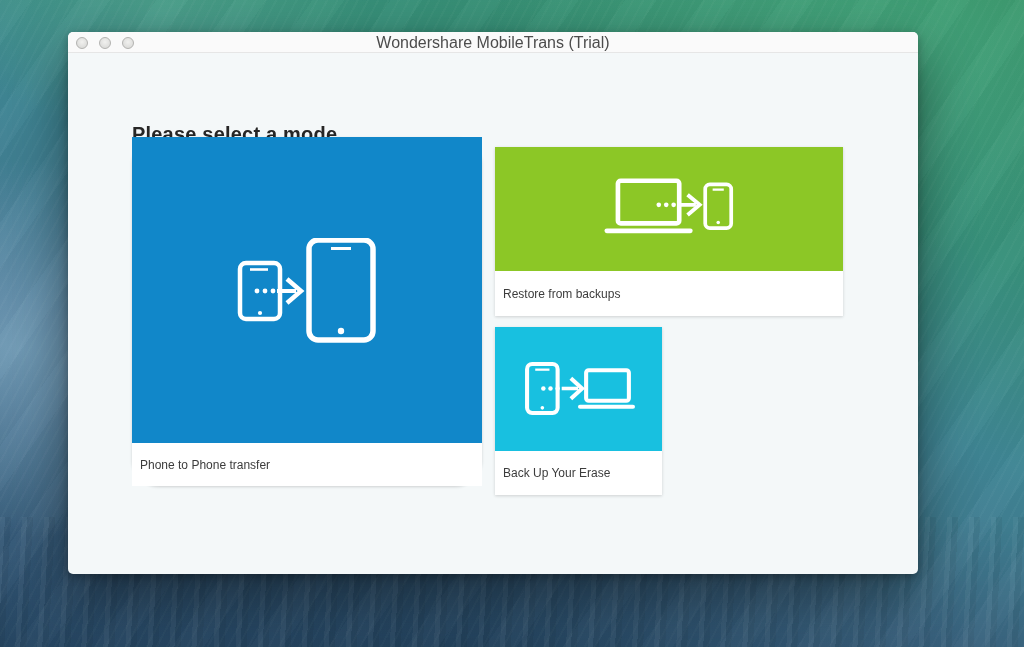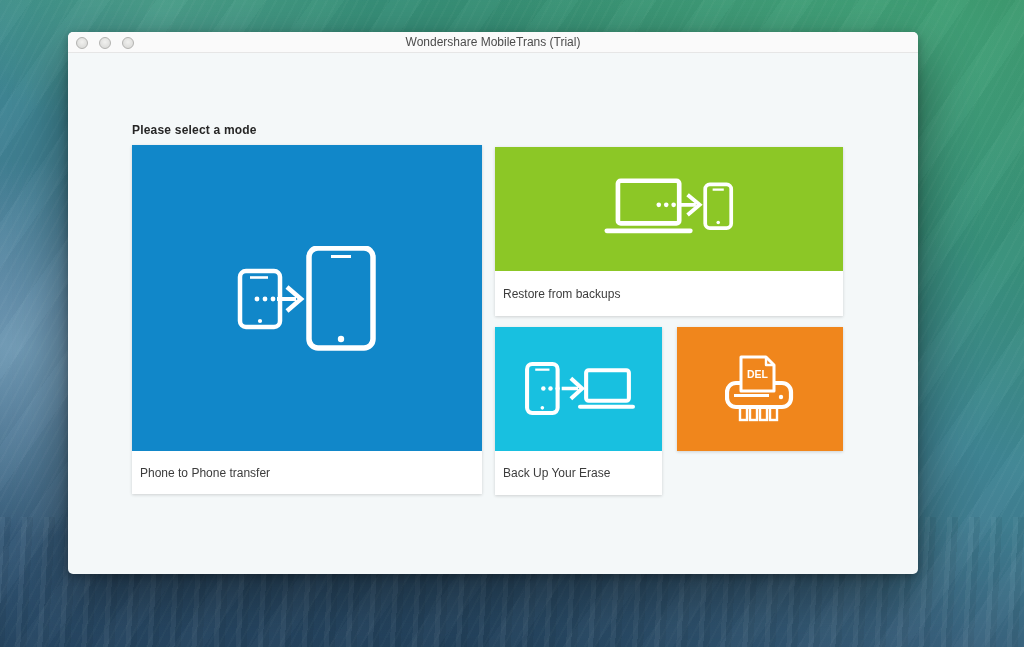--- a/index.html
+++ b/index.html
@@ -41,41 +41,41 @@
     border-bottom: 1px solid #e6e6e6; border-radius: 5px 5px 0 0;
   }
   .traffic { position: absolute; left: 8px; top: 5px; display: flex; gap: 11px; }
   .tl {
     width: 12px; height: 12px; border-radius: 50%;
     border: 1px solid #b2b2b0;
     background: radial-gradient(circle at 50% 40%, #f1f1ef 0%, #dadad8 80%);
   }
   .win-title {
     height: 21px; line-height: 21px; text-align: center;
-    font-size: 12px; color: #4c4c4c;
+    font-size: 16px; color: #4c4c4c;
   }
 
   .content { position: relative; width: 100%; height: 520px; }
   .heading {
     position: absolute; left: 64px; top: 70px;
-    font-size: 12px; font-weight: 600; color: #262626; letter-spacing: .2px;
+    font-size: 20px; font-weight: 600; color: #262626; letter-spacing: .2px;
   }
 
   
   .card {
     position: absolute; cursor: pointer;
     box-shadow: 0 1px 3px rgba(0,0,0,0.16);
     background: #ffffff;
   }
   .card-face { display: flex; align-items: center; justify-content: center; }
   .card-label {
     background: #ffffff; display: flex; align-items: center;
     padding-left: 8px; font-size: 12px; color: #3c3c3c;
   }
-  .card-blue   { left: 64px;  top: 92px;  width: 350px; }
+  .card-blue   { left: 64px;  top: 84px;  width: 350px; border-radius: 27px; }
   .card-blue   .card-face  { height: 306px; }
   .card-blue   .card-label { height: 43px; }
   .card-green  { left: 427px; top: 94px;  width: 348px; }
   .card-green  .card-face  { height: 124px; }
   .card-green  .card-label { height: 45px; }
   .card-cyan   { left: 427px; top: 274px; width: 167px; }
   .card-cyan   .card-face  { height: 124px; }
   .card-cyan   .card-label { height: 44px; }
   .card-orange { left: 609px; top: 274px; width: 166px; }
   .card-orange .card-face  { height: 124px; }
@@ -160,29 +160,15 @@
           <rect class="icon-stroke" x="62" y="9" width="42" height="30" rx="2.5" stroke-width="4"></rect>
           <line class="icon-stroke" x1="56" y1="45" x2="108" y2="45" stroke-width="4" stroke-linecap="round"></line>
         </svg>
       </div>
       <div class="card-label">
         <span>Back Up Your Erase</span>
       </div>
     </div>
 
     <div class="card card-orange">
-      <div class="card-face" style="background: rgb(240, 134, 28);">
-        <svg width="70" height="68" viewBox="0 0 70 68">
-          <rect class="icon-stroke" x="2" y="28" width="64" height="24" rx="9" stroke-width="4.2"></rect>
-          <path d="M16 2 H41 L49 10 V36 H16 Z" fill="#f0861c" stroke="#fff" stroke-width="3" stroke-linejoin="round"></path>
-          <path class="icon-stroke" d="M41 2 V10 H49" stroke-width="2.4" stroke-linejoin="round"></path>
-          <text x="32.5" y="23" text-anchor="middle" font-size="10.5" font-weight="bold" fill="#ffffff">DEL</text>
-          <line class="icon-stroke" x1="9" y1="40.5" x2="44" y2="40.5" stroke-width="3"></line>
-          <circle cx="56" cy="42" r="2.2" fill="#fff"></circle>
-          <rect class="icon-stroke" x="15" y="52" width="7" height="13" stroke-width="2.4"></rect>
-          <rect class="icon-stroke" x="25" y="52" width="7" height="13" stroke-width="2.4"></rect>
-          <rect class="icon-stroke" x="35" y="52" width="7" height="13" stroke-width="2.4"></rect>
-          <rect class="icon-stroke" x="45" y="52" width="7" height="13" stroke-width="2.4"></rect>
-        </svg>
-      </div>
     </div>
   </div>
 </div>
 
 </body></html>

